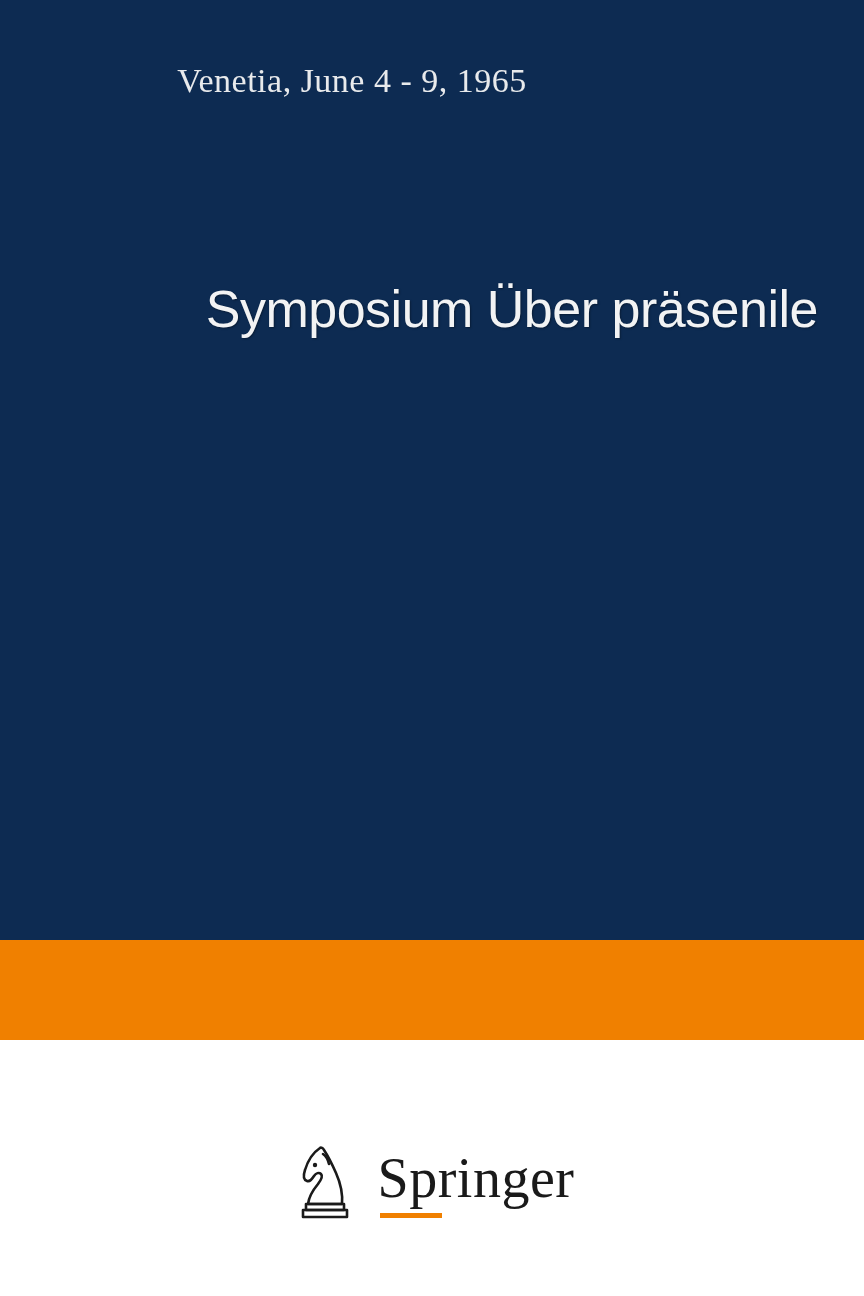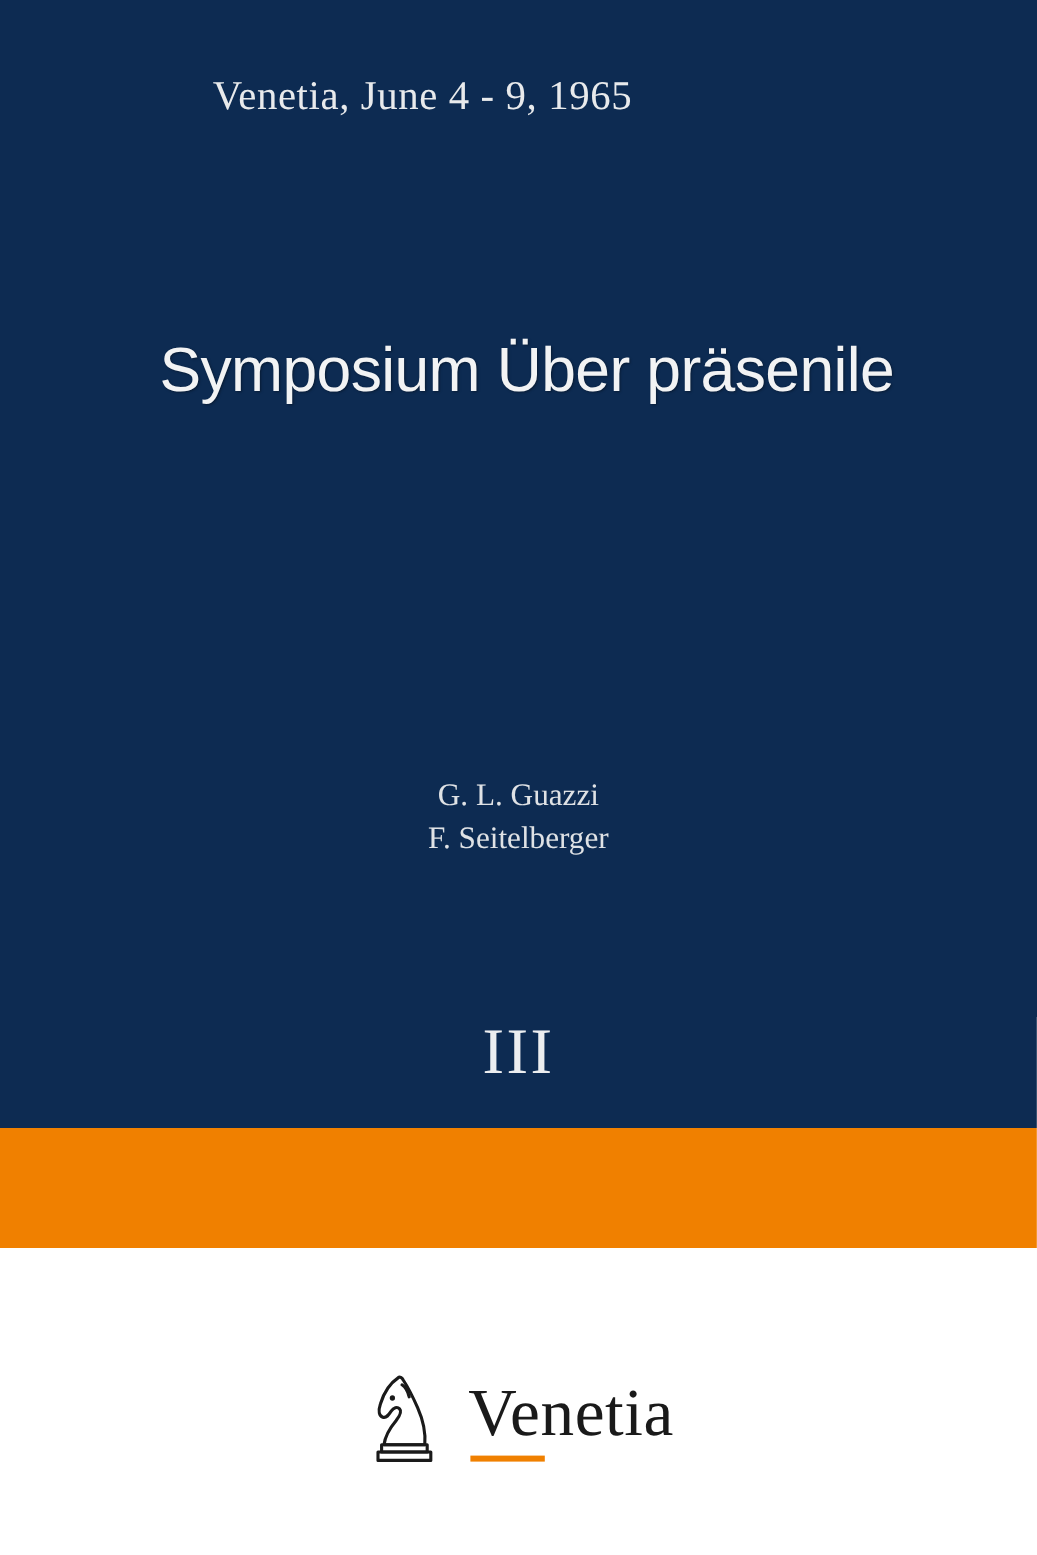--- a/index.html
+++ b/index.html
@@ -53,29 +53,29 @@
     top: 62px;
     width: 704px;
     text-align: center;
     color: #e8eaec;
     font-size: 34px;
     letter-spacing: 0.5px;
     font-family: "Liberation Serif", serif;
   }
   .title-block {
     position: absolute;
-    left: 44px;
+    left: 28px;
     top: 275px;
     width: 790px;
     color: #f2f3f4;
     font-family: "Liberation Sans", sans-serif;
     font-size: 52px;
     line-height: 1.32;
     letter-spacing: -0.5px;
-    text-align: center;
+    text-align: right;
     text-shadow: 1px 1px 2px rgba(0,0,0,0.35);
   }
   .title-line {
     display: block;
     white-space: nowrap;
   }
   .authors {
     position: absolute;
     left: 0;
     top: 645px;
@@ -144,38 +144,33 @@
   <div class="navy-panel"></div>
   <div class="orange-band"></div>
   <div class="white-band"></div>
 
   <div class="conference-line">Venetia, June 4 - 9, 1965</div>
 
   <div class="title-block">
     <span class="title-line">Symposium Über präsenile</span>
   </div>
 
-  <div class="authors">
-    <span class="author">G. L. Guazzi</span>
-    <span class="author">F. Seitelberger</span>
-  </div>
 
-  <div class="volume">III</div>
 
   <div class="springer-logo">
     <span class="knight-wrap">
       <svg width="72" height="84" viewBox="0 0 72 84" aria-hidden="true">
         <g fill="none" stroke="#1a1a1a" stroke-width="2.6" stroke-linejoin="round" stroke-linecap="round">
           <path d="M30 8 C24 12, 18 20, 15 30 C13 36, 14 40, 17 41 C20 42, 22 39, 24 36 C26 33, 29 32, 31 34 C33 36, 31 40, 28 44 C23 50, 19 56, 18 64 L52 64 C53 52, 50 42, 46 33 C42 24, 38 16, 34 10 C33 8, 31 7, 30 8 Z"></path>
           <path d="M16 64 L54 64 L54 70 L16 70 Z"></path>
           <path d="M13 70 L57 70 L57 77 L13 77 Z"></path>
           <circle cx="25" cy="25" r="2.2" fill="#1a1a1a" stroke="none"></circle>
           <path d="M33 14 C36 16, 38 20, 39 24"></path>
         </g>
       </svg>
     </span>
     <span class="springer-word">
-      <span>Venetia</span>
+      <span>Springer</span>
       <span class="springer-underline"></span>
     </span>
   </div>
 
 </div>
 
 </body></html>

